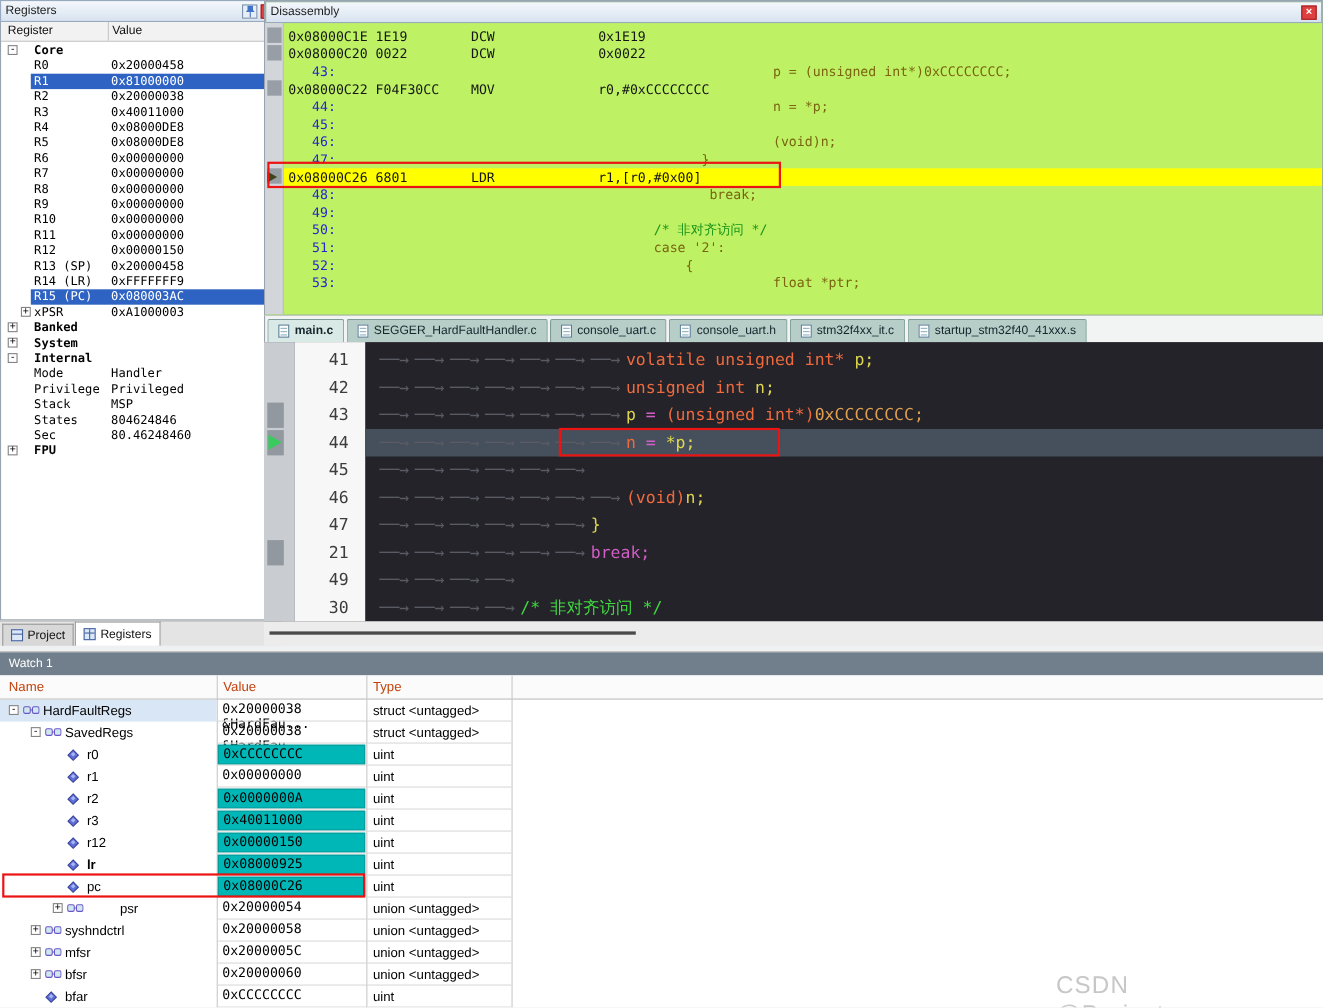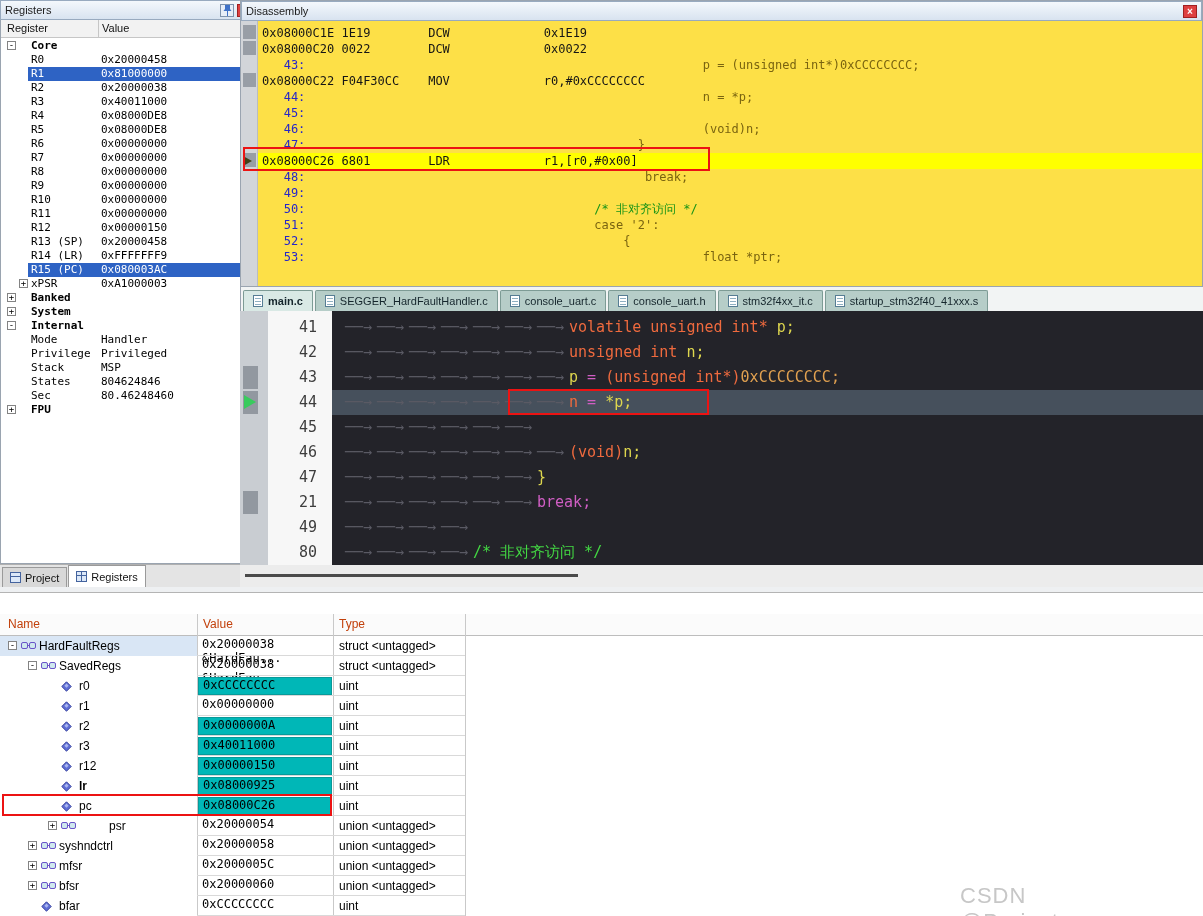--- a/index.html
+++ b/index.html
@@ -29,21 +29,21 @@
 .expbox{position:absolute;top:2px;width:9px;height:9px;border:1px solid #838383;background:#fff;font:9px/7px "DejaVu Sans Mono",monospace;text-align:center;z-index:1;color:#000}
 
 #left-tabs{position:absolute;left:0;bottom:0;height:23px;right:0;background:#e4e4e4;border-top:1px solid #b0b0b0;display:flex;align-items:flex-end;padding-left:2px}
 .ltab{display:flex;align-items:center;height:20px;padding:0 7px;font-size:11px;border:1px solid #9a9a9a;border-bottom:none;background:#d8d8d8;margin-right:1px;color:#111}
 .ltab.active{background:#fff;height:22px}
 .tabicon{width:11px;height:11px;border:1px solid #44639e;background:#dce8f8;display:inline-block;position:relative;margin-right:4px}
 .tabicon::before{content:"";position:absolute;left:0;right:0;top:3px;border-top:1px solid #44639e}
 .tabicon.grid::after{content:"";position:absolute;top:0;bottom:0;left:4px;border-left:1px solid #44639e}
 
 
-#disasm{position:absolute;left:240px;top:0;width:963px;height:287px;background:#fde047;border:1px solid #9aa4b0}
+#disasm{position:absolute;left:240px;top:0;width:963px;height:287px;background:#bef264;border:1px solid #9aa4b0}
 #disasm-body{position:absolute;left:0;top:20px;right:0;bottom:0;overflow:hidden}
 #disasm-gutter{position:absolute;left:0;top:0;bottom:0;width:17px;background:#d2d5d9;border-right:1px solid #b9bcc0}
 .gblock{position:absolute;left:2px;width:13px;height:14px;background:#989ea6}
 #disasm-lines{position:absolute;left:17px;top:4px;right:0;font:12px/16px "DejaVu Sans Mono",monospace;white-space:pre}
 .dline{position:relative;height:16px}
 .dline.cur{background:#ffff00}
 .dline span{position:absolute;top:0}
 .d-asm{color:#151515}
 .d-ln{color:#2626c9}
 .d-src{color:#7a6410}
@@ -304,31 +304,32 @@
     <div id="ed-numbers">
         <div class="ed-num">41</div>
         <div class="ed-num">42</div>
         <div class="ed-num">43</div>
         <div class="ed-num">44</div>
         <div class="ed-num">45</div>
         <div class="ed-num">46</div>
         <div class="ed-num">47</div>
         <div class="ed-num">21</div>
         <div class="ed-num">49</div>
-        <div class="ed-num">80</div>
+        <div class="ed-num">30</div>
       </div>
     <div id="ed-code"><div class="ed-line"><span class="ws-arrow">──→</span><span class="ws-arrow">──→</span><span class="ws-arrow">──→</span><span class="ws-arrow">──→</span><span class="ws-arrow">──→</span><span class="ws-arrow">──→</span><span class="ws-arrow">──→</span><span class="tk-kw">volatile unsigned int*</span><span class="tk-id"> p;</span></div><div class="ed-line"><span class="ws-arrow">──→</span><span class="ws-arrow">──→</span><span class="ws-arrow">──→</span><span class="ws-arrow">──→</span><span class="ws-arrow">──→</span><span class="ws-arrow">──→</span><span class="ws-arrow">──→</span><span class="tk-kw">unsigned int</span><span class="tk-id"> n;</span></div><div class="ed-line"><span class="ws-arrow">──→</span><span class="ws-arrow">──→</span><span class="ws-arrow">──→</span><span class="ws-arrow">──→</span><span class="ws-arrow">──→</span><span class="ws-arrow">──→</span><span class="ws-arrow">──→</span><span class="tk-id">p </span><span class="tk-op">= </span><span class="tk-kw">(unsigned int*)</span><span class="tk-num">0xCCCCCCCC;</span></div><div class="ed-line cur"><span class="ws-arrow">──→</span><span class="ws-arrow">──→</span><span class="ws-arrow">──→</span><span class="ws-arrow">──→</span><span class="ws-arrow">──→</span><span class="ws-arrow">──→</span><span class="ws-arrow">──→</span><span class="tk-kw">n </span><span class="tk-op">= </span><span class="tk-id">*p;</span></div><div class="ed-line"><span class="ws-arrow">──→</span><span class="ws-arrow">──→</span><span class="ws-arrow">──→</span><span class="ws-arrow">──→</span><span class="ws-arrow">──→</span><span class="ws-arrow">──→</span></div><div class="ed-line"><span class="ws-arrow">──→</span><span class="ws-arrow">──→</span><span class="ws-arrow">──→</span><span class="ws-arrow">──→</span><span class="ws-arrow">──→</span><span class="ws-arrow">──→</span><span class="ws-arrow">──→</span><span class="tk-kw">(void)</span><span class="tk-id">n;</span></div><div class="ed-line"><span class="ws-arrow">──→</span><span class="ws-arrow">──→</span><span class="ws-arrow">──→</span><span class="ws-arrow">──→</span><span class="ws-arrow">──→</span><span class="ws-arrow">──→</span><span class="tk-id">}</span></div><div class="ed-line"><span class="ws-arrow">──→</span><span class="ws-arrow">──→</span><span class="ws-arrow">──→</span><span class="ws-arrow">──→</span><span class="ws-arrow">──→</span><span class="ws-arrow">──→</span><span class="tk-flow">break;</span></div><div class="ed-line"><span class="ws-arrow">──→</span><span class="ws-arrow">──→</span><span class="ws-arrow">──→</span><span class="ws-arrow">──→</span></div><div class="ed-line"><span class="ws-arrow">──→</span><span class="ws-arrow">──→</span><span class="ws-arrow">──→</span><span class="ws-arrow">──→</span><span class="tk-cm">/* 非对齐访问 */</span></div></div>
     <div class="redbox" style="left:268px;top:78px;width:201px;height:26px"></div>
   </section>
 
   <div id="scrollzone">
     <div id="scroll-line"></div>
   </div>
 
   <section id="watch">
+    <div id="watch-title">Watch 1</div>
     <div id="watch-head">
       <span style="left:8px">Name</span>
       <span style="left:203px">Value</span>
       <span style="left:339px">Type</span>
     </div>
     <div class="vline" style="left:197px"></div>
     <div class="vline" style="left:333px"></div>
     <div class="vline" style="left:465px"></div>
     <div id="watch-rows">
       <div class="redbox" style="left:2px;top:158px;width:330px;height:22px"></div>

